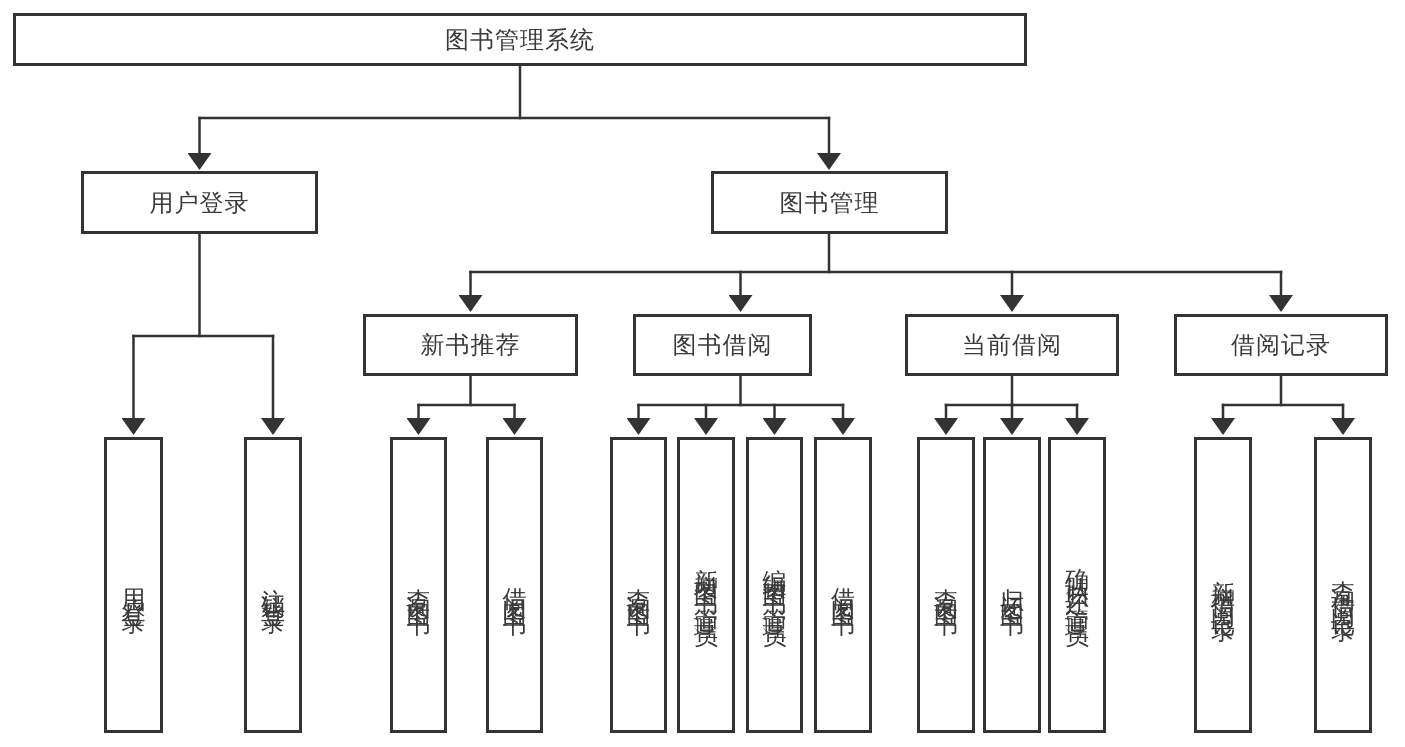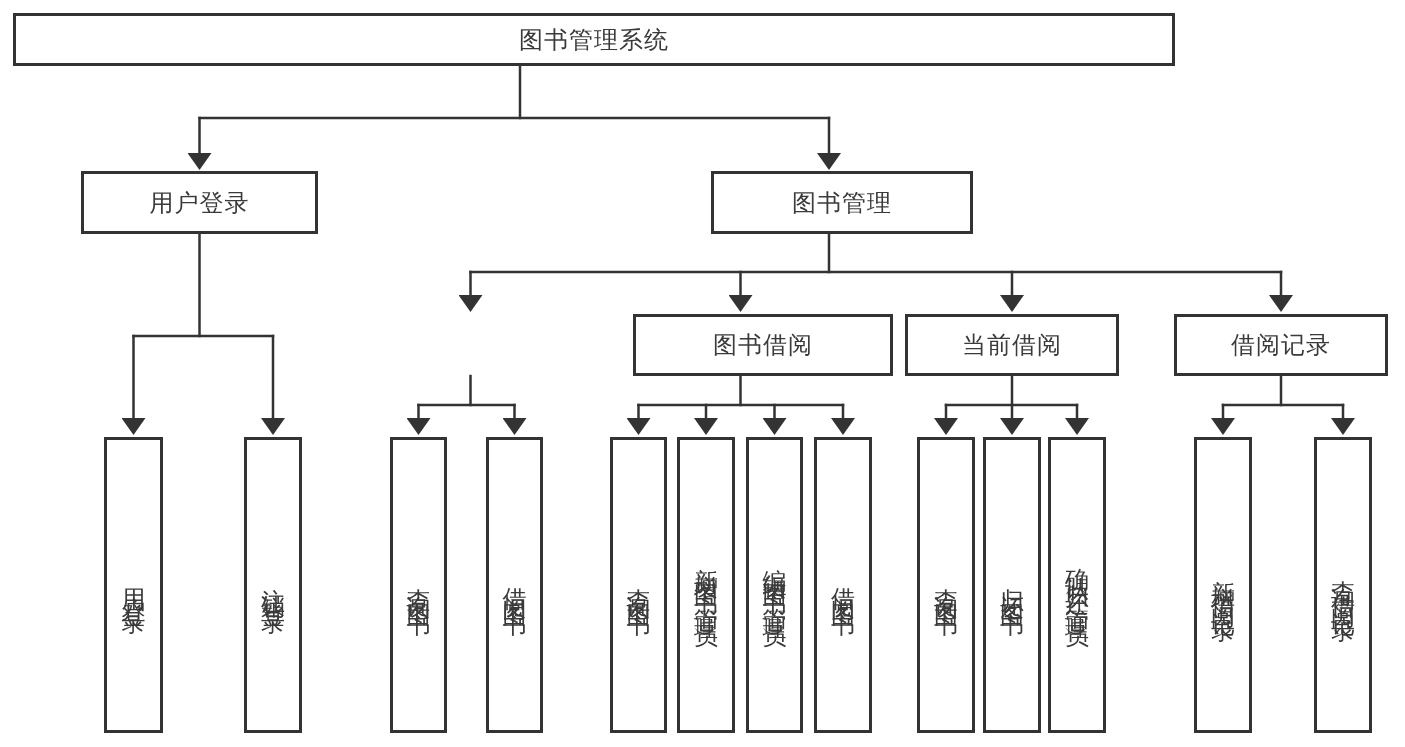--- a/index.html
+++ b/index.html
@@ -92,32 +92,35 @@
       <path d="M1012,405 V431" marker-end="url(#arrow)"></path>
       <path d="M1077,405 V431" marker-end="url(#arrow)"></path>
 
       <path d="M1281,376 V405"></path>
       <path d="M1223,405 H1343"></path>
       <path d="M1223,405 V431" marker-end="url(#arrow)"></path>
       <path d="M1343,405 V431" marker-end="url(#arrow)"></path>
     </g>
   </svg>
 
-  <div class="node hnode" style="left:13px; top:13px; width:1162px; height:53px;">
+  <div class="node hnode" style="left:13px; top:13px; width:1014px; height:53px;">
     <span>图书管理系统</span>
   </div>
 
   <div class="node hnode" style="left:81px; top:171px; width:237px; height:63px;">
     <span>用户登录</span>
   </div>
-  <div class="node hnode" style="left:711px; top:171px; width:262px; height:63px;">
+  <div class="node hnode" style="left:711px; top:171px; width:237px; height:63px;">
     <span>图书管理</span>
   </div>
 
-  <div class="node hnode" style="left:633px; top:314px; width:260px; height:62px;">
+  <div class="node hnode" style="left:363px; top:314px; width:215px; height:62px;">
+    <span>新书推荐</span>
+  </div>
+  <div class="node hnode" style="left:633px; top:314px; width:179px; height:62px;">
     <span>图书借阅</span>
   </div>
   <div class="node hnode" style="left:905px; top:314px; width:214px; height:62px;align-items:center;">
     <span>当前借阅</span>
   </div>
   <div class="node hnode" style="left:1174px; top:314px; width:214px; height:62px;">
     <span>借阅记录</span>
   </div>
 
   <div class="node vnode" style="left:104px; top:437px; width:59px; height:296px;">

